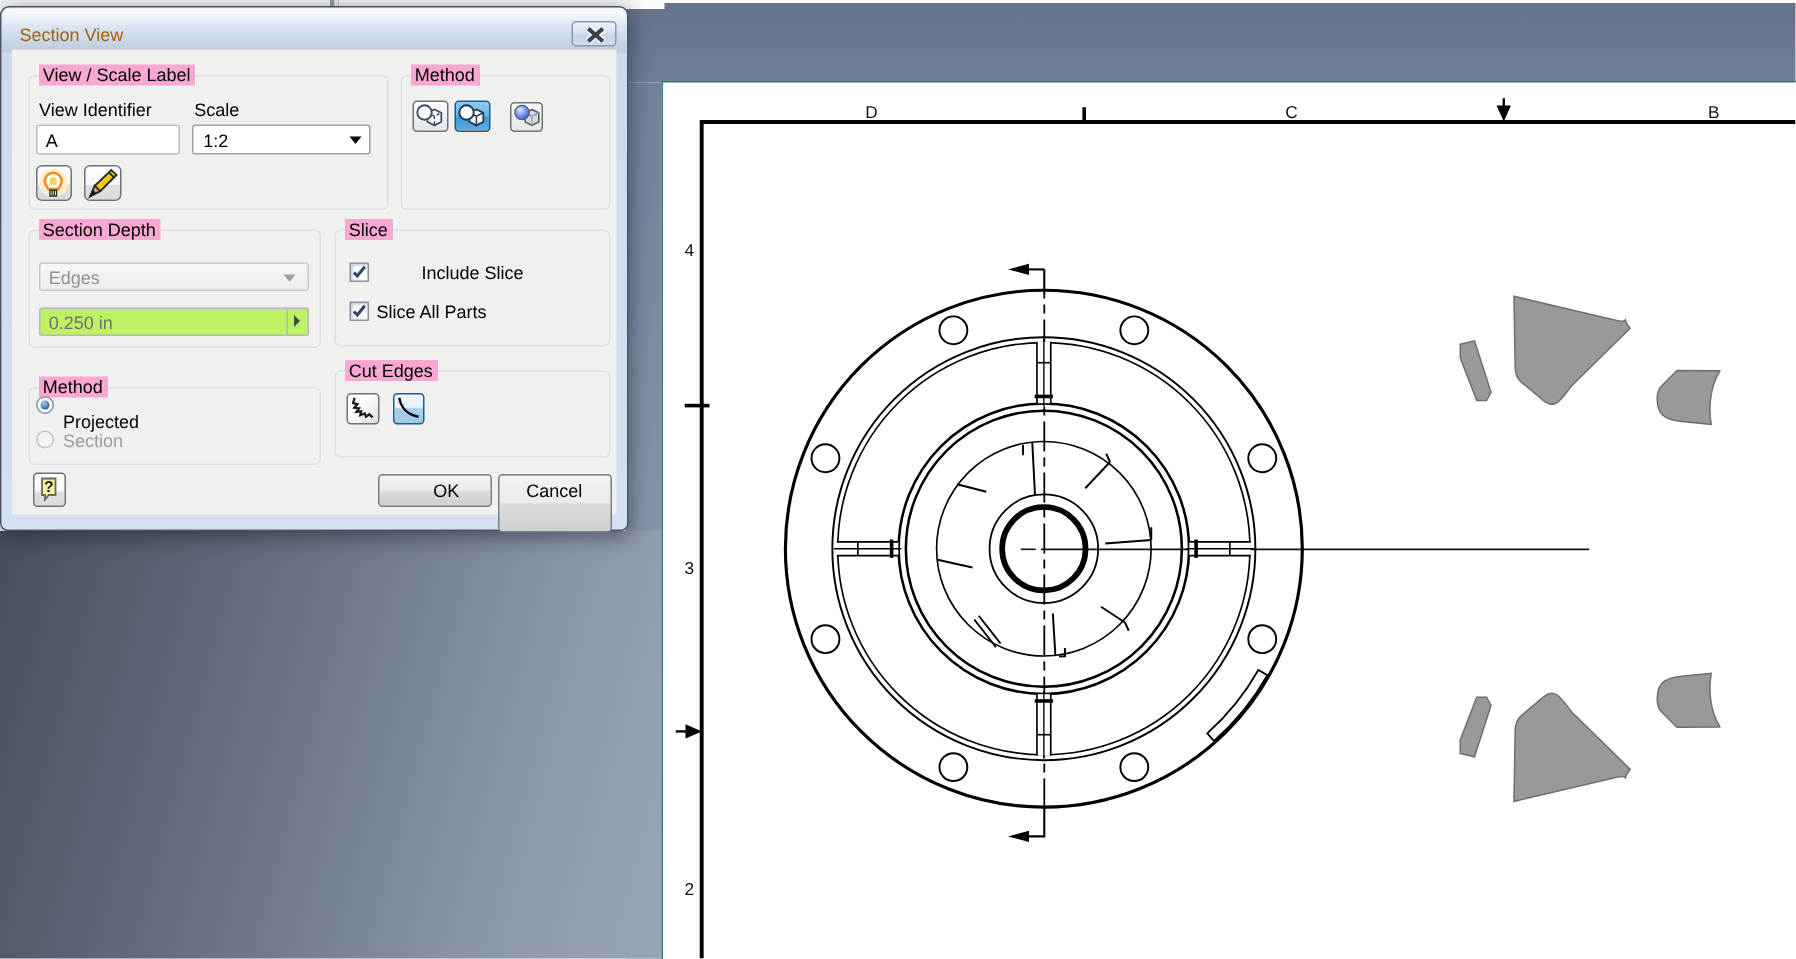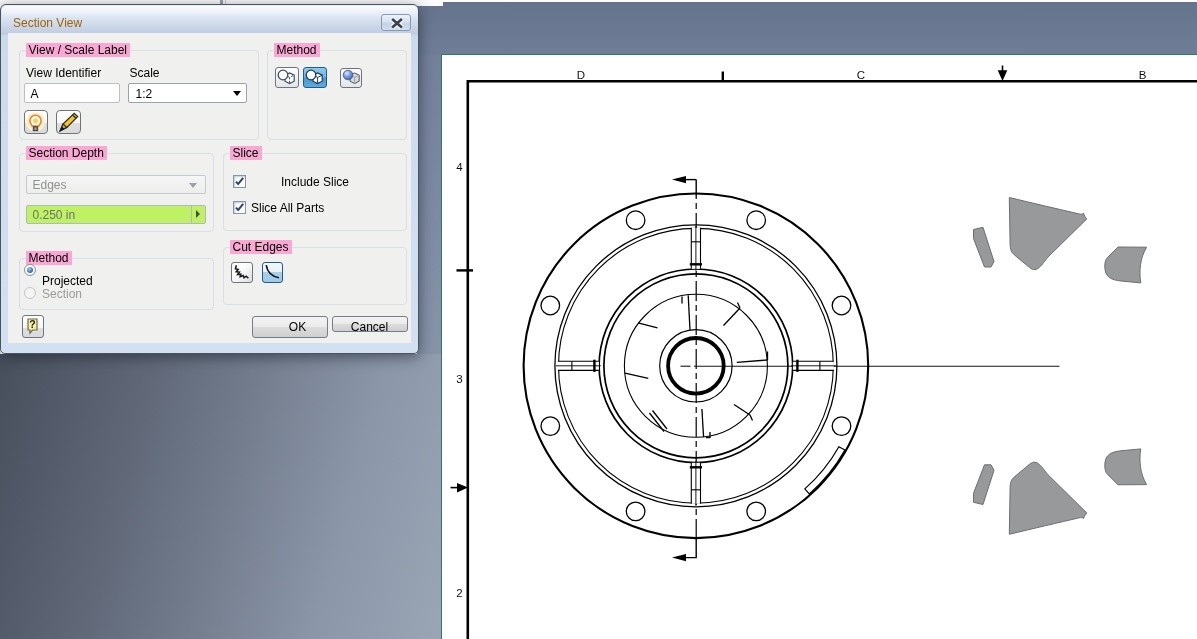--- a/index.html
+++ b/index.html
@@ -263,13 +263,13 @@
  </svg>
 </div>
 
 <div class="ibtn" style="left:22px;top:315px;width:22px;height:23px;border-width:1.3px;border-radius:3px;">
  <svg width="19" height="20" viewBox="0 0 19 20" style="position:absolute;left:0;top:0;">
   <path d="M5,3 L14,3 L14,14 L9.5,14 L7,17 L7,14 L5,14 Z" fill="#f8ef9e" stroke="#6a6a50" stroke-width="1.2"></path>
   <text x="9.5" y="12" font-size="10.5" font-weight="bold" fill="#222" text-anchor="middle" font-family="Liberation Sans">?</text>
  </svg>
 </div>
 <div class="btn" style="left:251.5px;top:316px;width:76px;height:21.5px;line-height:20px;padding-left:16px;">OK</div>
-<div class="btn" style="left:331.5px;top:316px;width:76px;height:16px;line-height:20px;">Cancel</div>
+<div class="btn" style="left:331.5px;top:316px;width:76px;height:39px;line-height:20px;">Cancel</div>
 
 </body></html>

